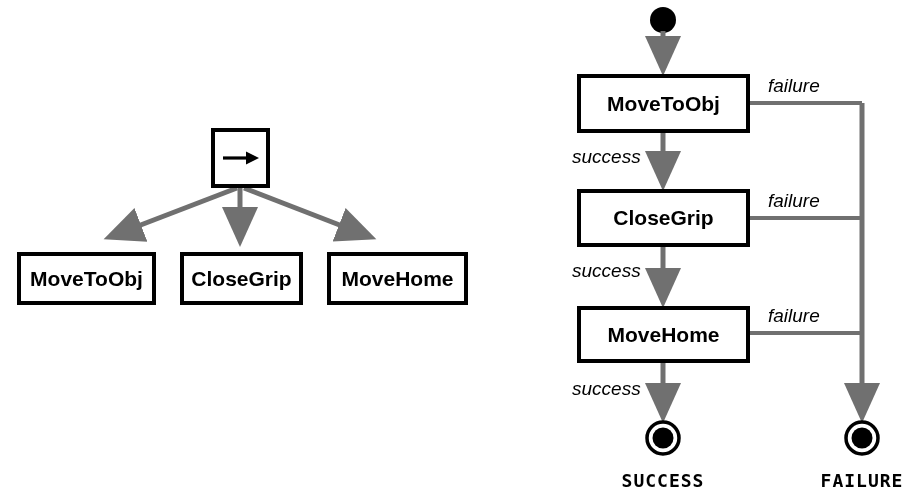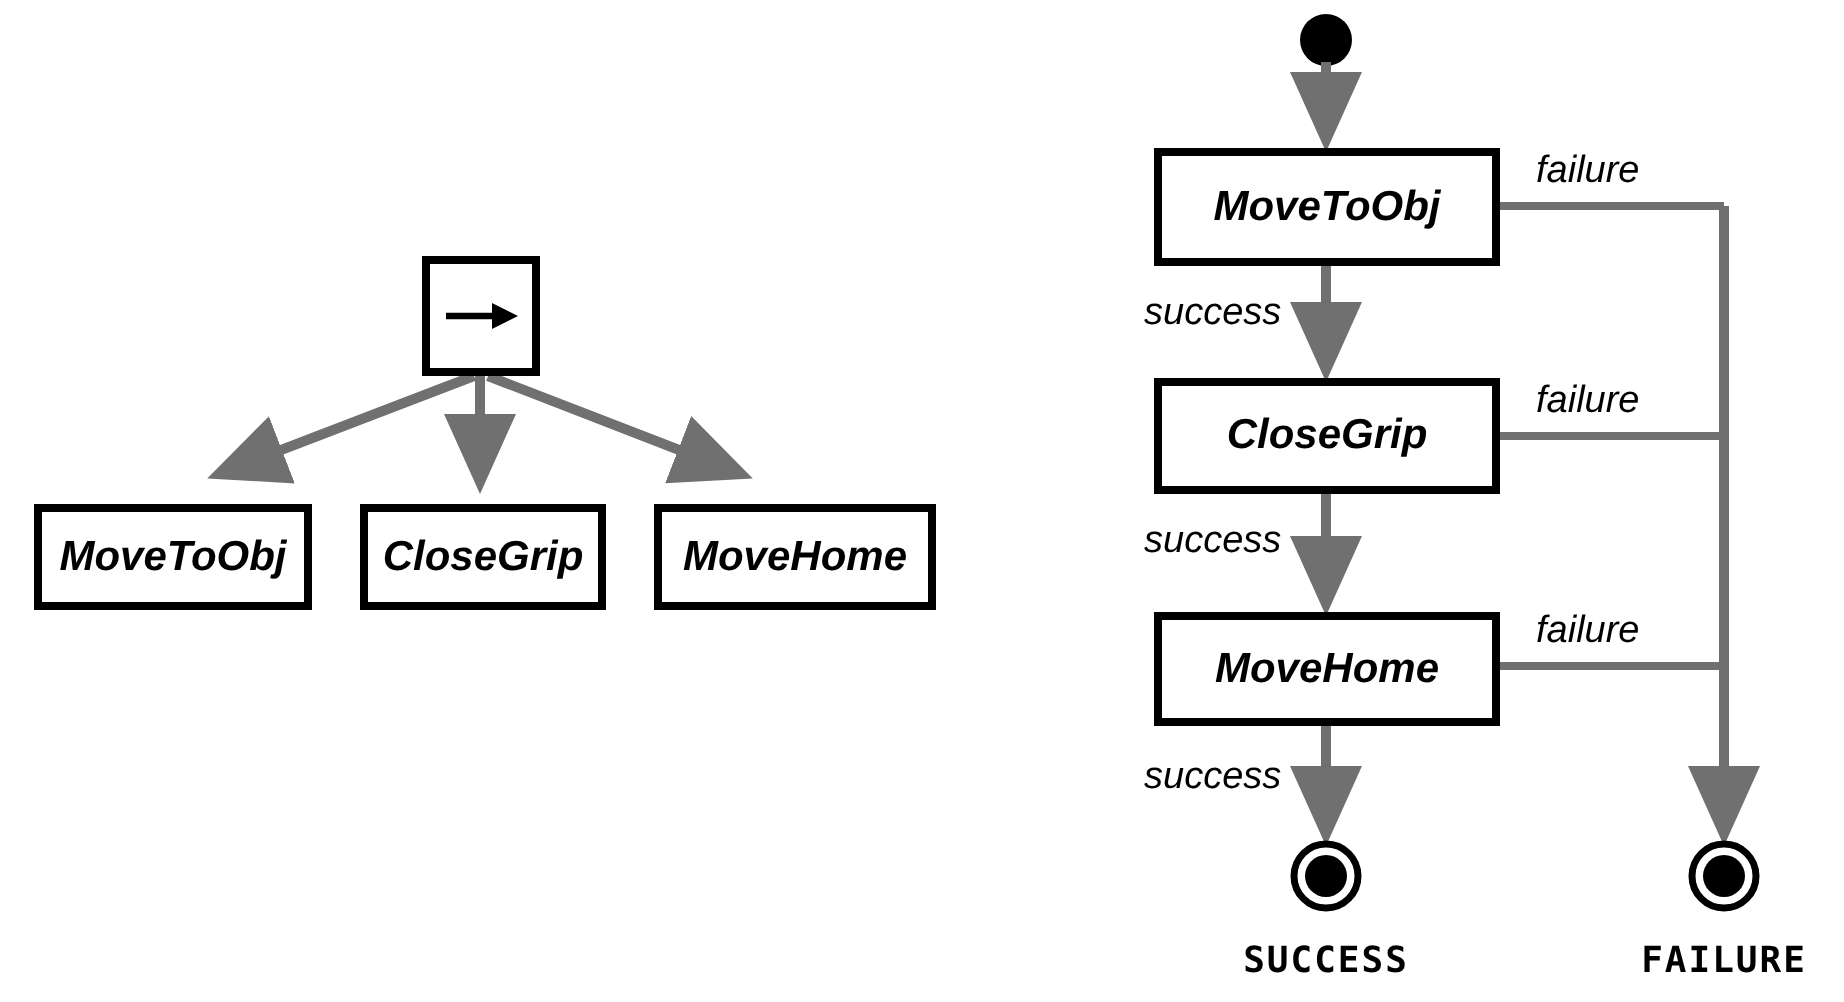--- a/index.html
+++ b/index.html
@@ -31,21 +31,20 @@
     border: 4px solid #000000;
     display: flex;
     align-items: center;
     justify-content: center;
     font-family: "Liberation Sans", sans-serif;
     font-weight: bold;
     font-size: 21px;
     color: #000000;
     letter-spacing: 0px;
     z-index: 3;
-    font-style: italic;
   }
   .edge-label {
     position: absolute;
     font-family: "Liberation Sans", sans-serif;
     font-style: italic;
     font-size: 19px;
     color: #000000;
     white-space: nowrap;
     z-index: 4;
   }

